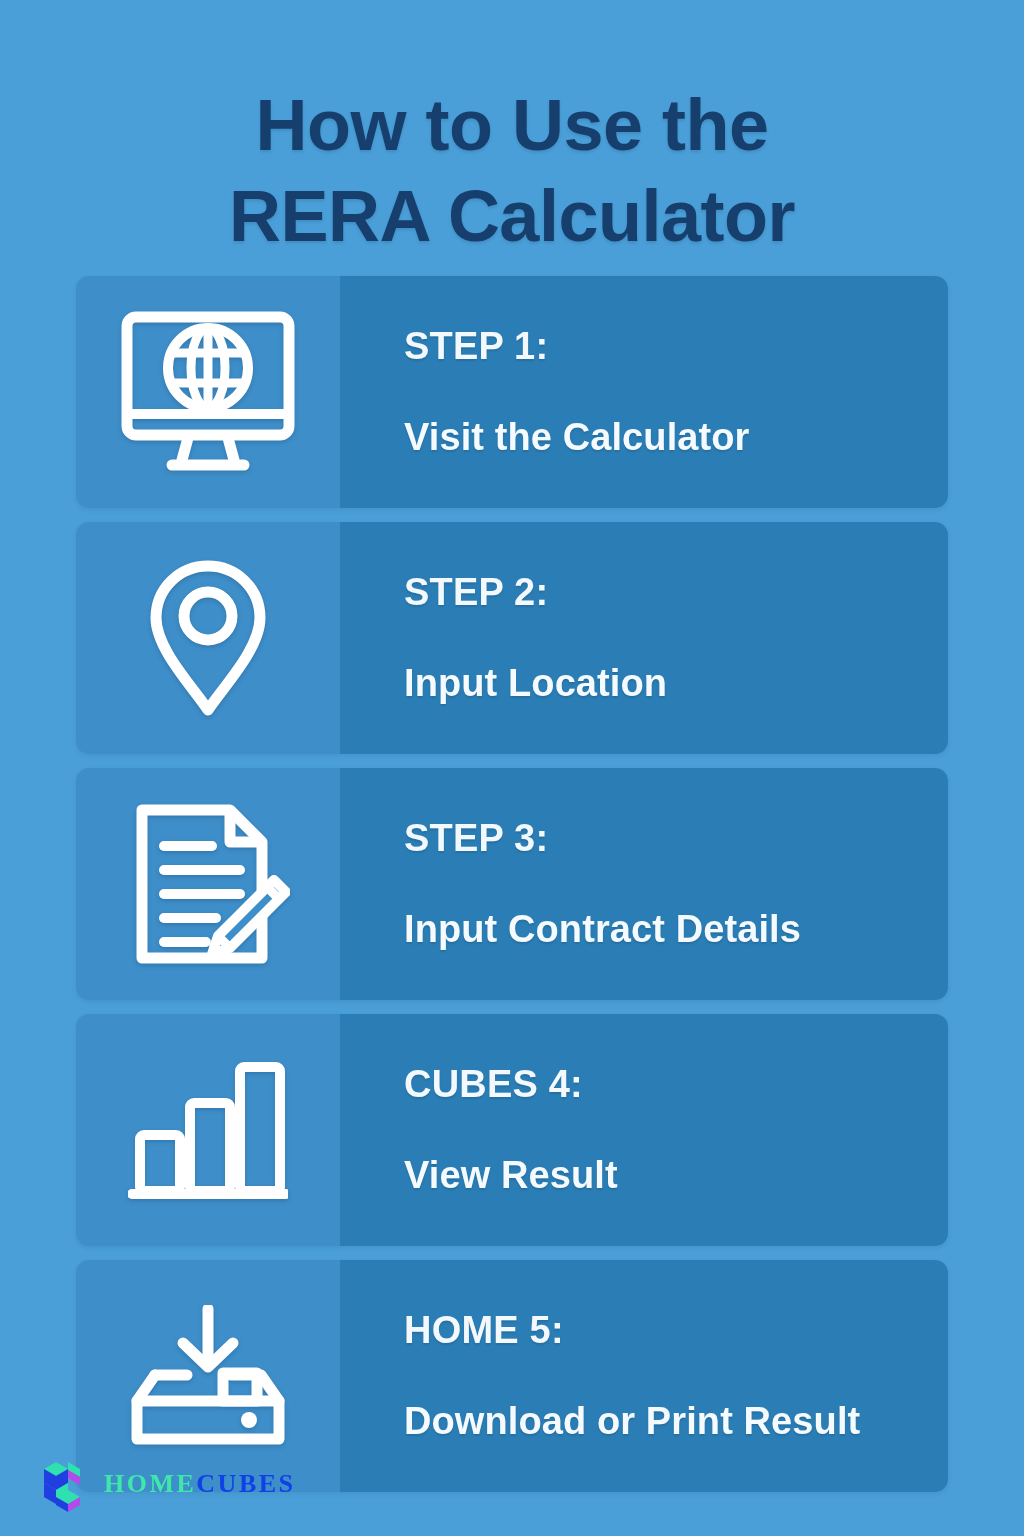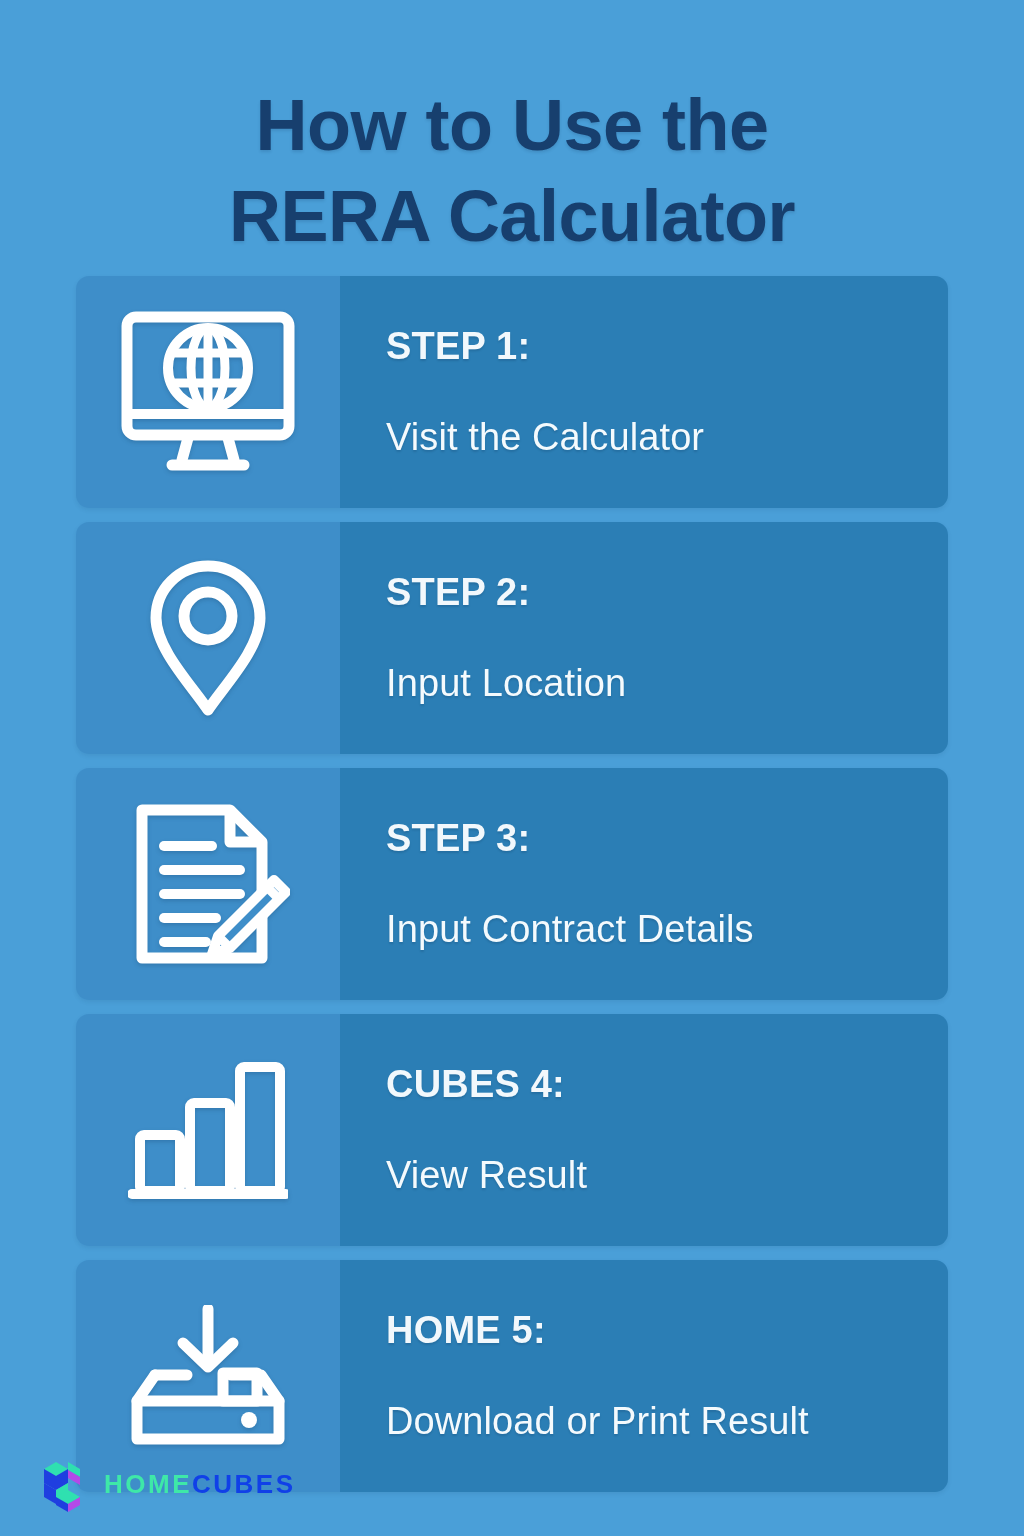--- a/index.html
+++ b/index.html
@@ -57,35 +57,35 @@
     align-items: center;
     justify-content: center;
   }
 
   .step-text-panel {
     flex: 1 1 auto;
     background: #2b7eb5;
     display: flex;
     flex-direction: column;
     justify-content: center;
-    padding: 0 34px 0 46px;
+    padding: 0 34px 0 64px;
   }
 
   .step-label {
     color: #f2f8fc;
     font-weight: bold;
     font-size: 38px;
     line-height: 1.32;
     letter-spacing: 0.2px;
     text-shadow: 0 2px 2px rgba(10,45,80,0.18);
   }
 
   .step-desc {
     color: #f4fafd;
-    font-weight: normal;
+    font-weight: bold;
     font-size: 38px;
     line-height: 1.34;
     letter-spacing: 0.1px;
     text-shadow: 0 2px 2px rgba(10,45,80,0.18);
     margin-top: 40px;
   }
 
   .step-icon-panel svg {
     display: block;
     filter: drop-shadow(0 2px 2px rgba(10,45,80,0.22));
@@ -95,21 +95,21 @@
   #brand-logo {
     position: absolute;
     left: 34px;
     top: 1455px;
     display: flex;
     align-items: center;
     gap: 12px;
   }
   #brand-logo .logo-mark { display:block; }
   .logo-wordmark {
-    font-family: Liberation Sans, sans-serif;
+    font-family: Liberation Serif, serif;
     font-size: 26px;
     font-weight: bold;
     letter-spacing: 2.5px;
     line-height: 1;
   }
   .logo-word-home { color: #3ee8a8; }
   .logo-word-cubes { color: #1040e8; }
 </style>
 </head>
 <body>

